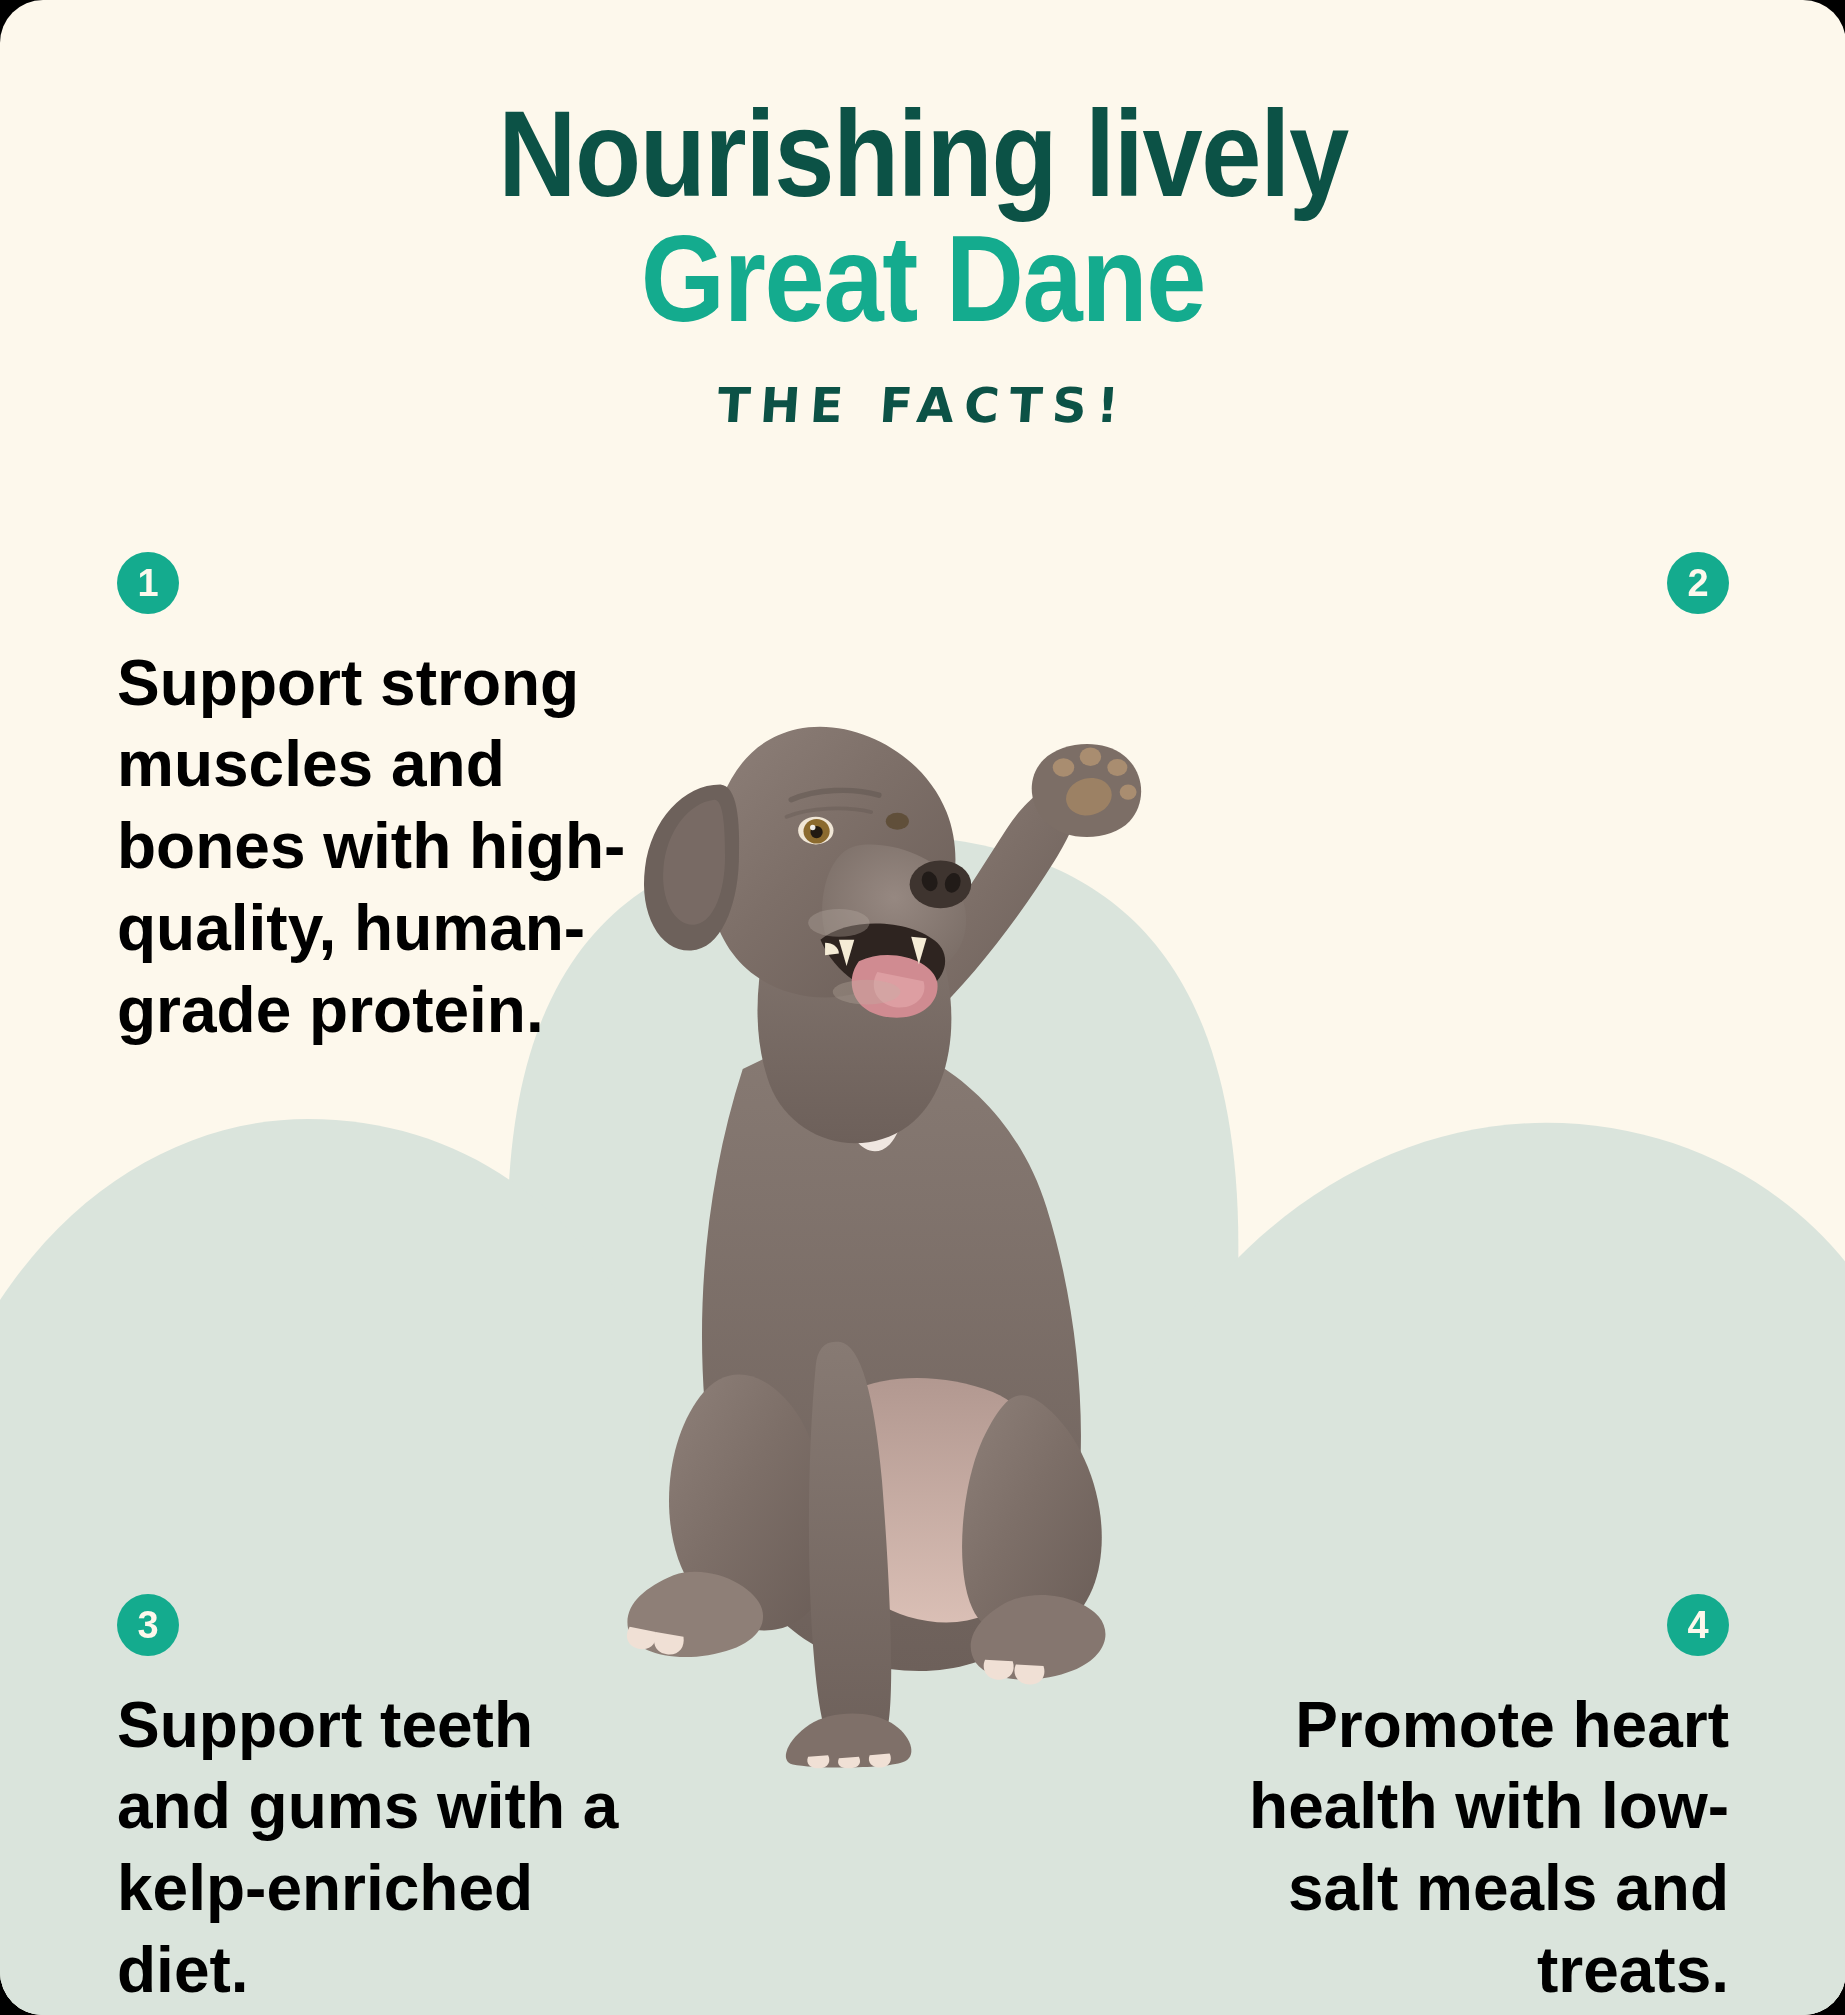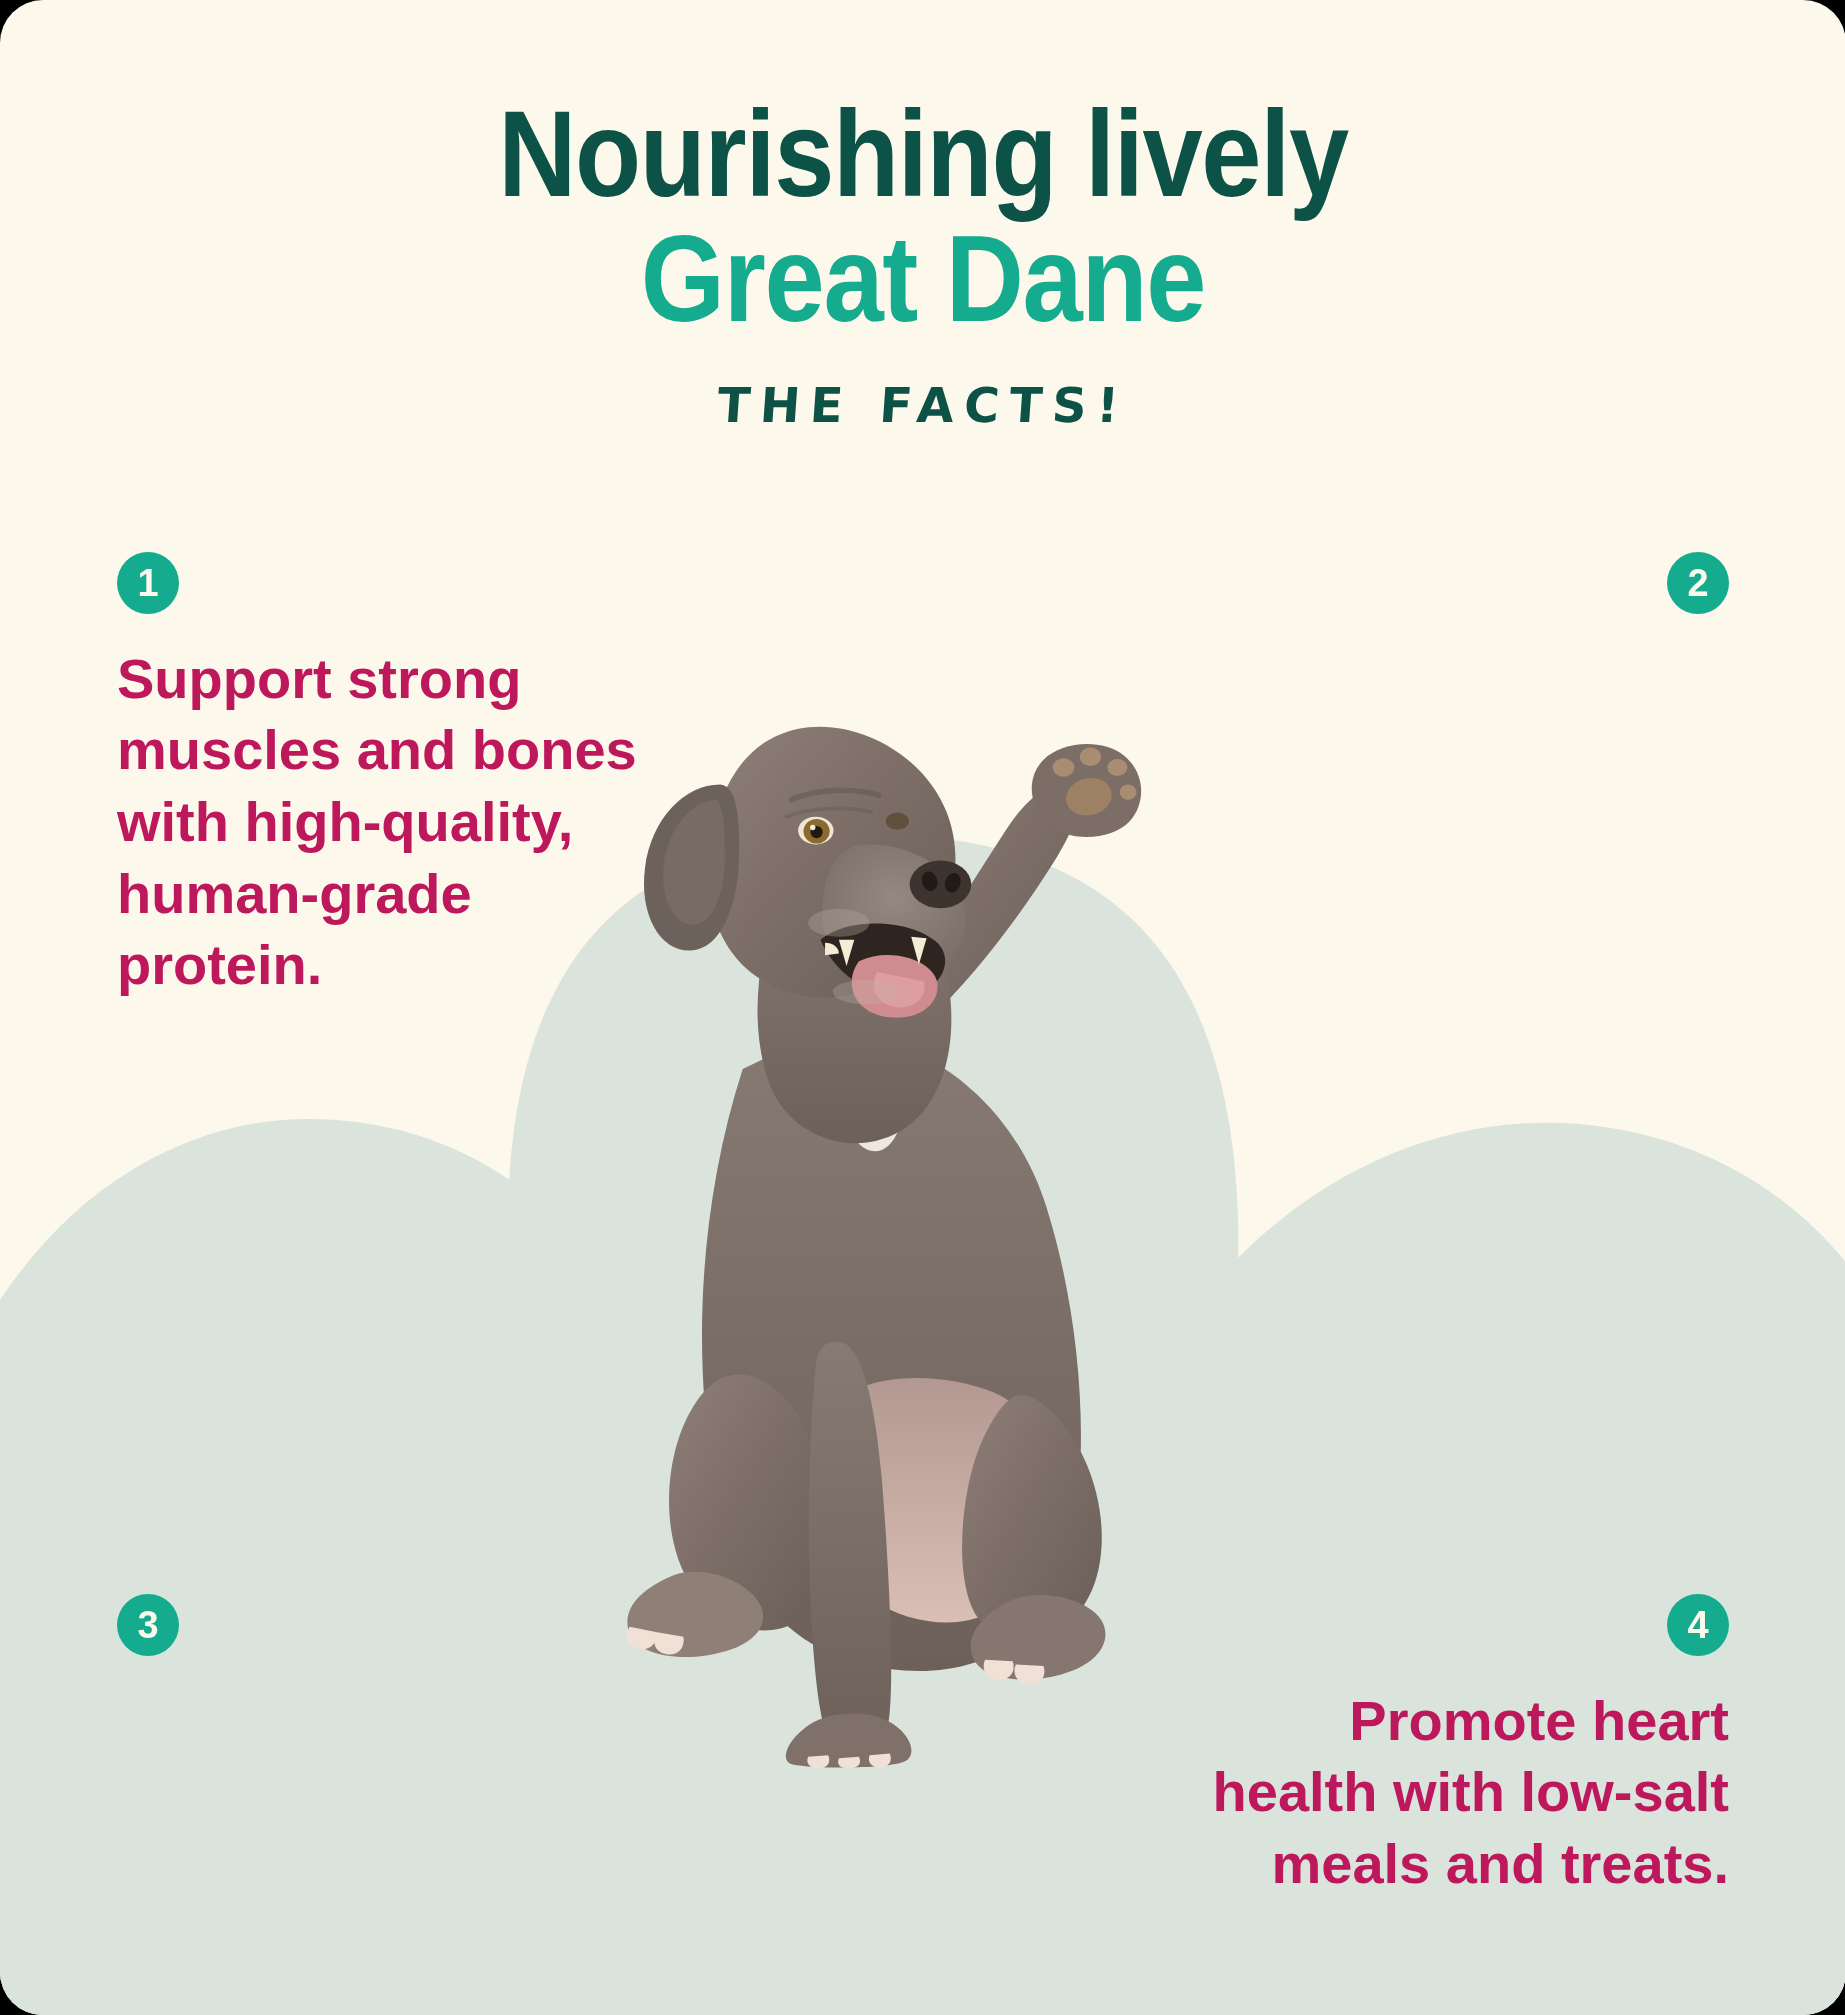--- a/index.html
+++ b/index.html
@@ -95,23 +95,23 @@
     text-align: center;
     display: inline-block;
   }
   .fact-right .badge-wrap { text-align: right; }
   .fact-left  .badge-wrap { text-align: left;  }
 
   .fact-text {
     margin-top: 28.5px;
     font-family: "Liberation Sans Narrow", "Liberation Sans", sans-serif;
     font-weight: 700;
-    font-size: 56px;
+    font-size: 64px;
     line-height: 1.28;
-    color: #be185d;
+    color: #000000;
     letter-spacing: 0px;
   }
 
   
   #dog-photo {
     position: absolute;
     left: 585px;
     top: 669px;
     width: 677px;
     height: 1100px;
@@ -329,20 +329,21 @@
   <div class="fact fact-right fact-top-2">
     <div class="badge-wrap">
       <span class="badge">2</span>
     </div>
   </div>
 
   <div class="fact fact-left fact-top-3">
     <div class="badge-wrap">
       <span class="badge">3</span>
     </div>
+    <div class="fact-text">Support teeth and gums with a kelp-enriched diet.</div>
   </div>
 
   <div class="fact fact-right fact-top-4">
     <div class="badge-wrap">
       <span class="badge">4</span>
     </div>
     <div class="fact-text">Promote heart health with low-salt meals and treats.</div>
   </div>
 
 </div>

